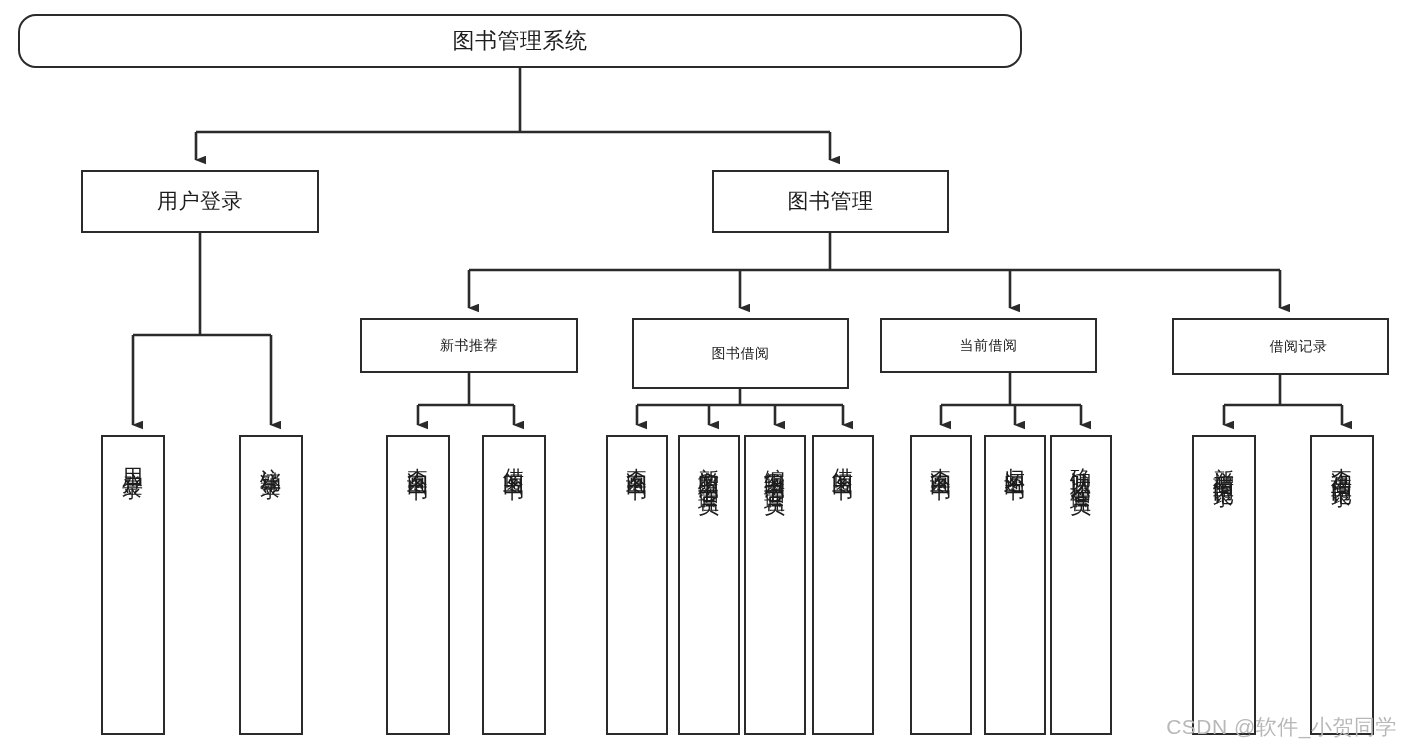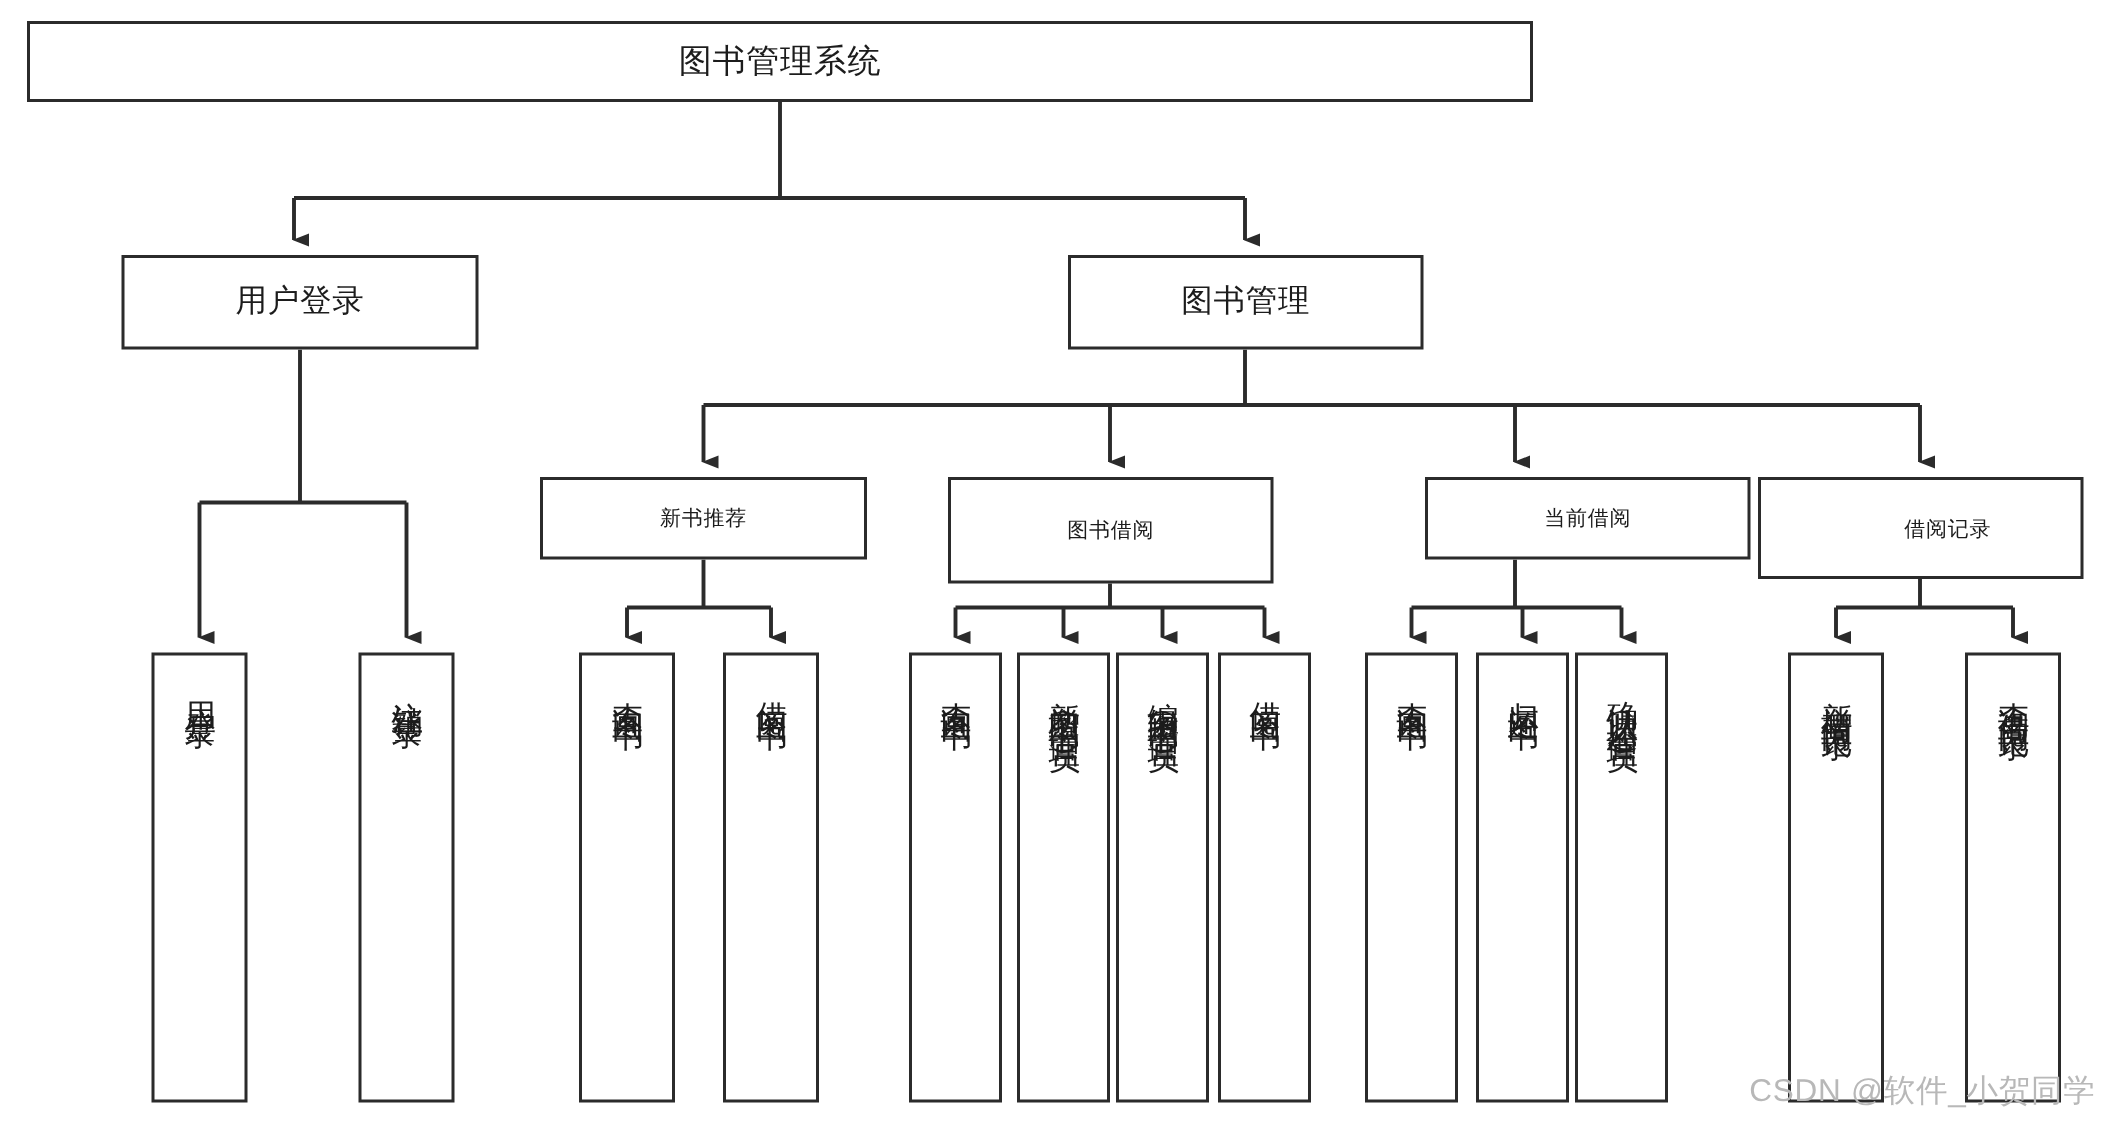--- a/index.html
+++ b/index.html
@@ -121,41 +121,41 @@
       <path d="M 1015 405 L 1015 425" marker-end="url(#arrowhead)"></path>
       <path d="M 1081 405 L 1081 425" marker-end="url(#arrowhead)"></path>
 
       <path d="M 1280 373 L 1280 405"></path>
       <path d="M 1224 405 L 1342 405"></path>
       <path d="M 1224 405 L 1224 425" marker-end="url(#arrowhead)"></path>
       <path d="M 1342 405 L 1342 425" marker-end="url(#arrowhead)"></path>
     </g>
   </svg>
 
-  <div class="node root" id="node-root" style="left: 18px; top: 14px; width: 1004px; height: 54px;">
+  <div class="node root" id="node-root" style="left: 18px; top: 14px; width: 1004px; height: 54px; border-radius: 18px;">
     <span class="node-label">图书管理系统</span>
   </div>
 
   <div class="node level2" id="node-user-login" style="left: 81px; top: 170px; width: 238px; height: 63px;">
     <span class="node-label">用户登录</span>
   </div>
   <div class="node level2" id="node-book-manage" style="left: 712px; top: 170px; width: 237px; height: 63px;">
     <span class="node-label">图书管理</span>
   </div>
 
   <div class="node level3" id="node-new-book-rec" style="left: 360px; top: 318px; width: 218px; height: 55px;">
     <span class="node-label">新书推荐</span>
   </div>
   <div class="node level3" id="node-book-borrow" style="left: 632px; top: 318px; width: 217px; height: 71px;">
     <span class="node-label">图书借阅</span>
   </div>
-  <div class="node level3" id="node-current-borrow" style="left: 950px; top: 318px; width: 217px; height: 55px;">
+  <div class="node level3" id="node-current-borrow" style="left: 880px; top: 318px; width: 217px; height: 55px;">
     <span class="node-label">当前借阅</span>
   </div>
-  <div class="node level3" id="node-borrow-record" style="left: 1172px; top: 318px; width: 217px; height: 68px; padding-left: 36px;">
+  <div class="node level3" id="node-borrow-record" style="left: 1172px; top: 318px; width: 217px; height: 57px; padding-left: 36px;">
     <span class="node-label">借阅记录</span>
   </div>
 
   <div class="node leaf" id="node-leaf-0" style="left: 101px; top: 435px; width: 64px; height: 300px;">
     <span class="node-label">用户登录</span>
   </div>
   <div class="node leaf" id="node-leaf-1" style="left: 239px; top: 435px; width: 64px; height: 300px;">
     <span class="node-label">注销登录</span>
   </div>
   <div class="node leaf" id="node-leaf-2" style="left: 386px; top: 435px; width: 64px; height: 300px;">

